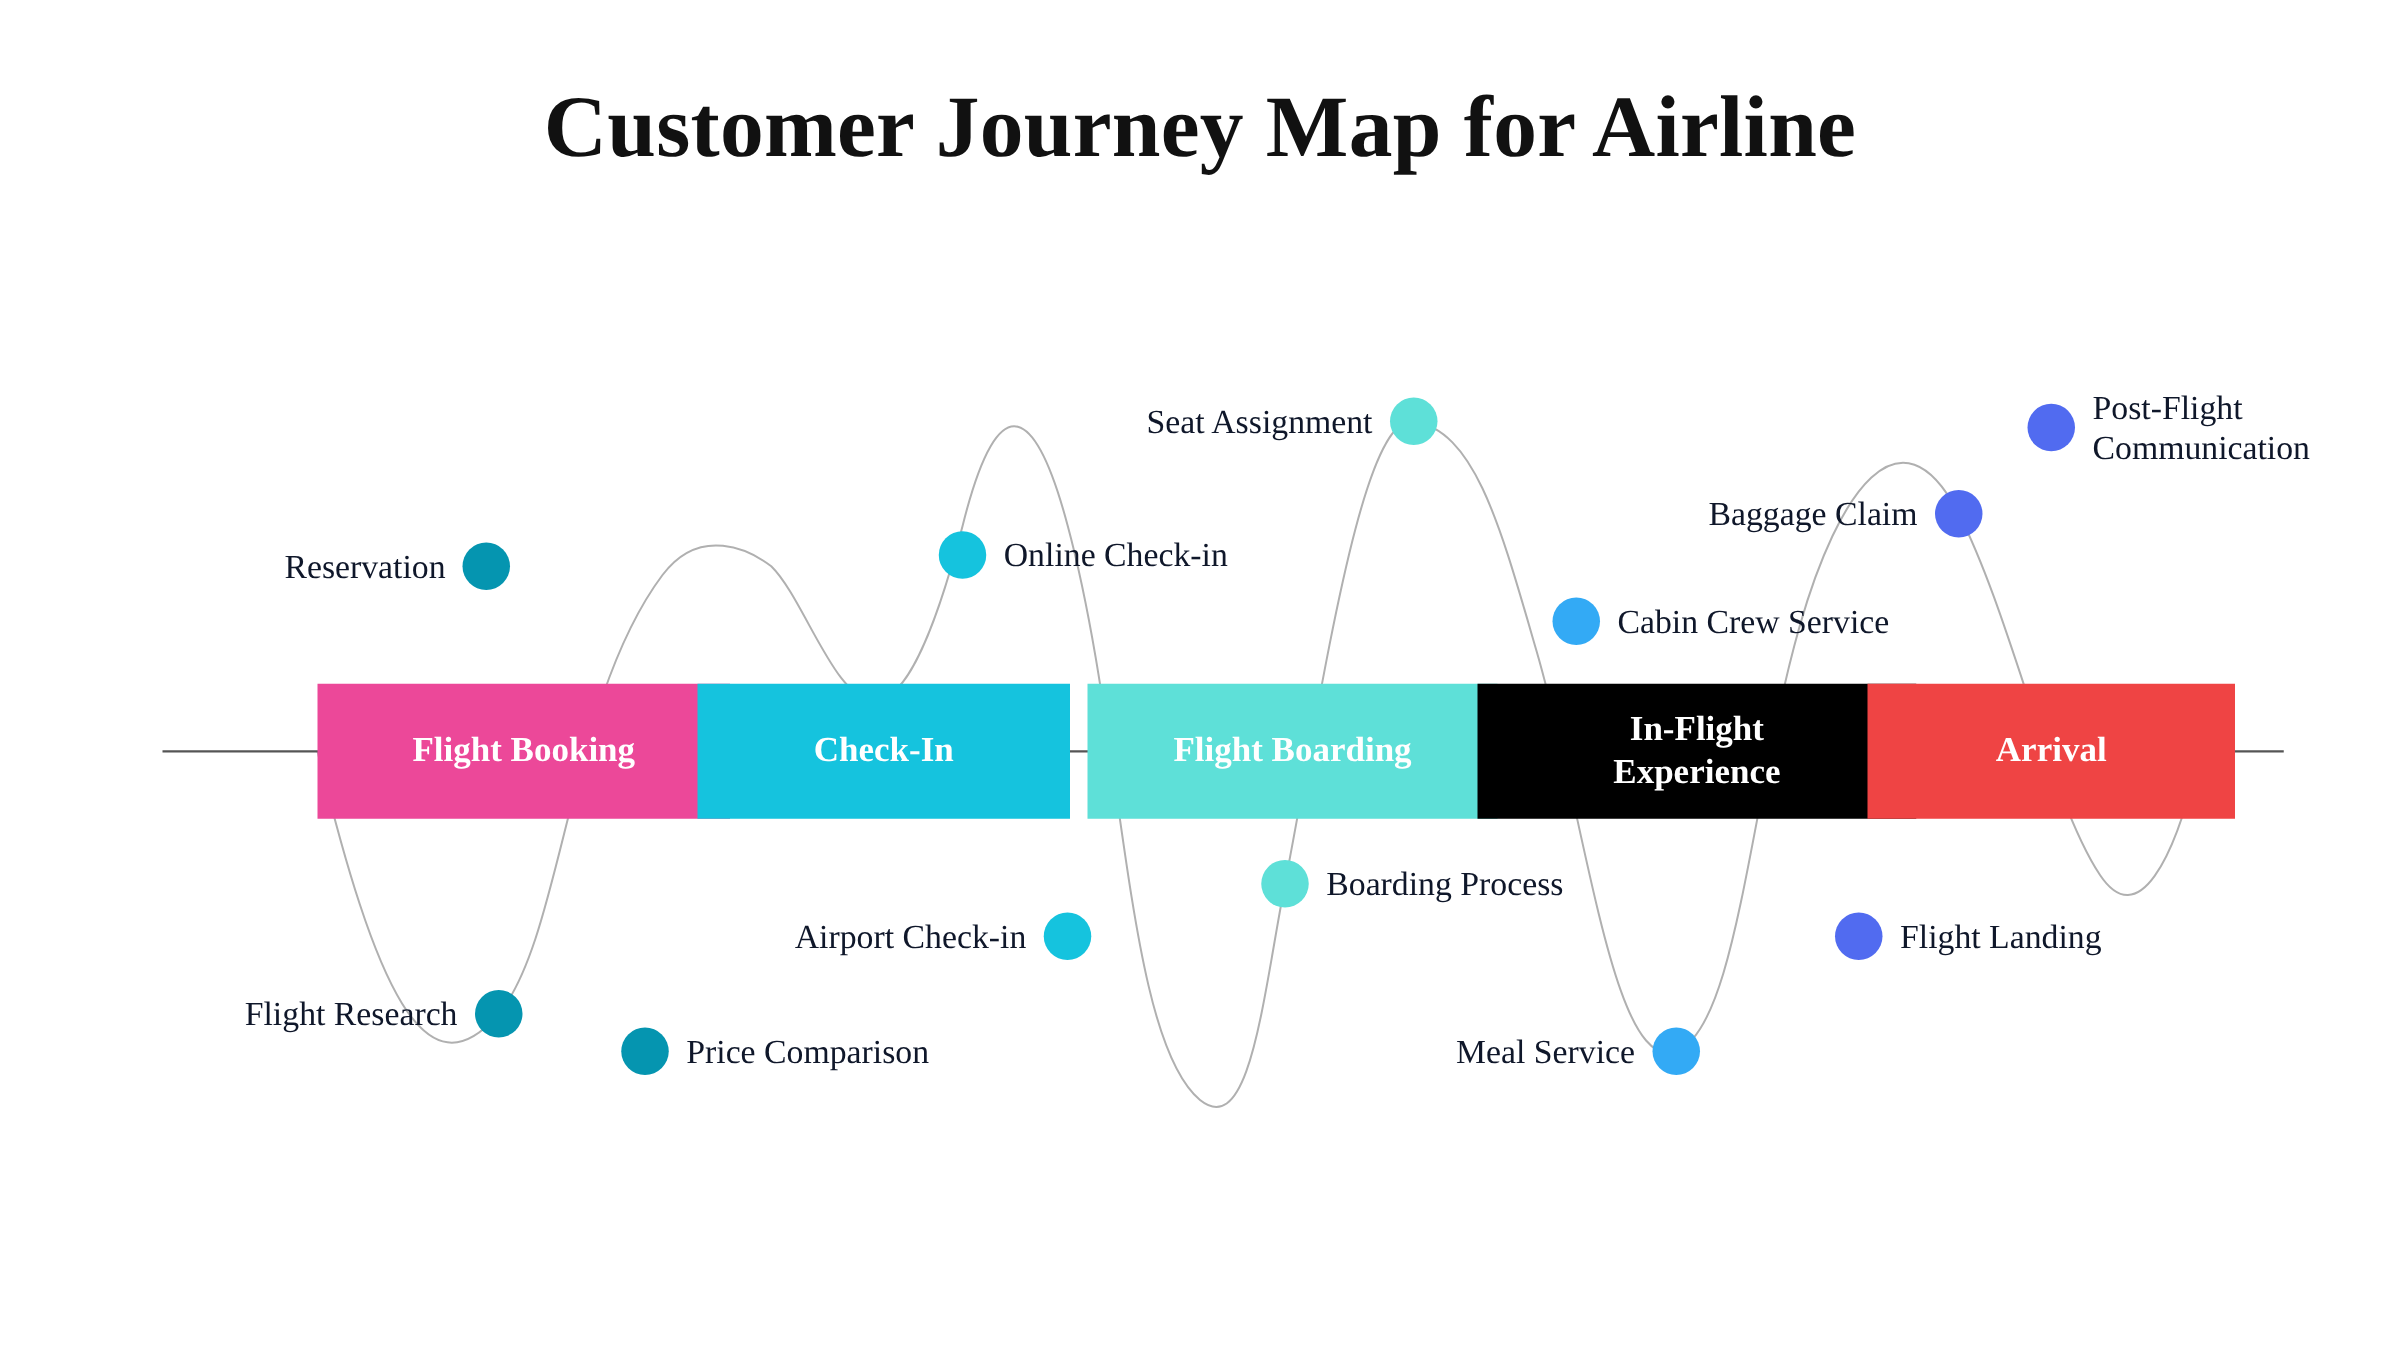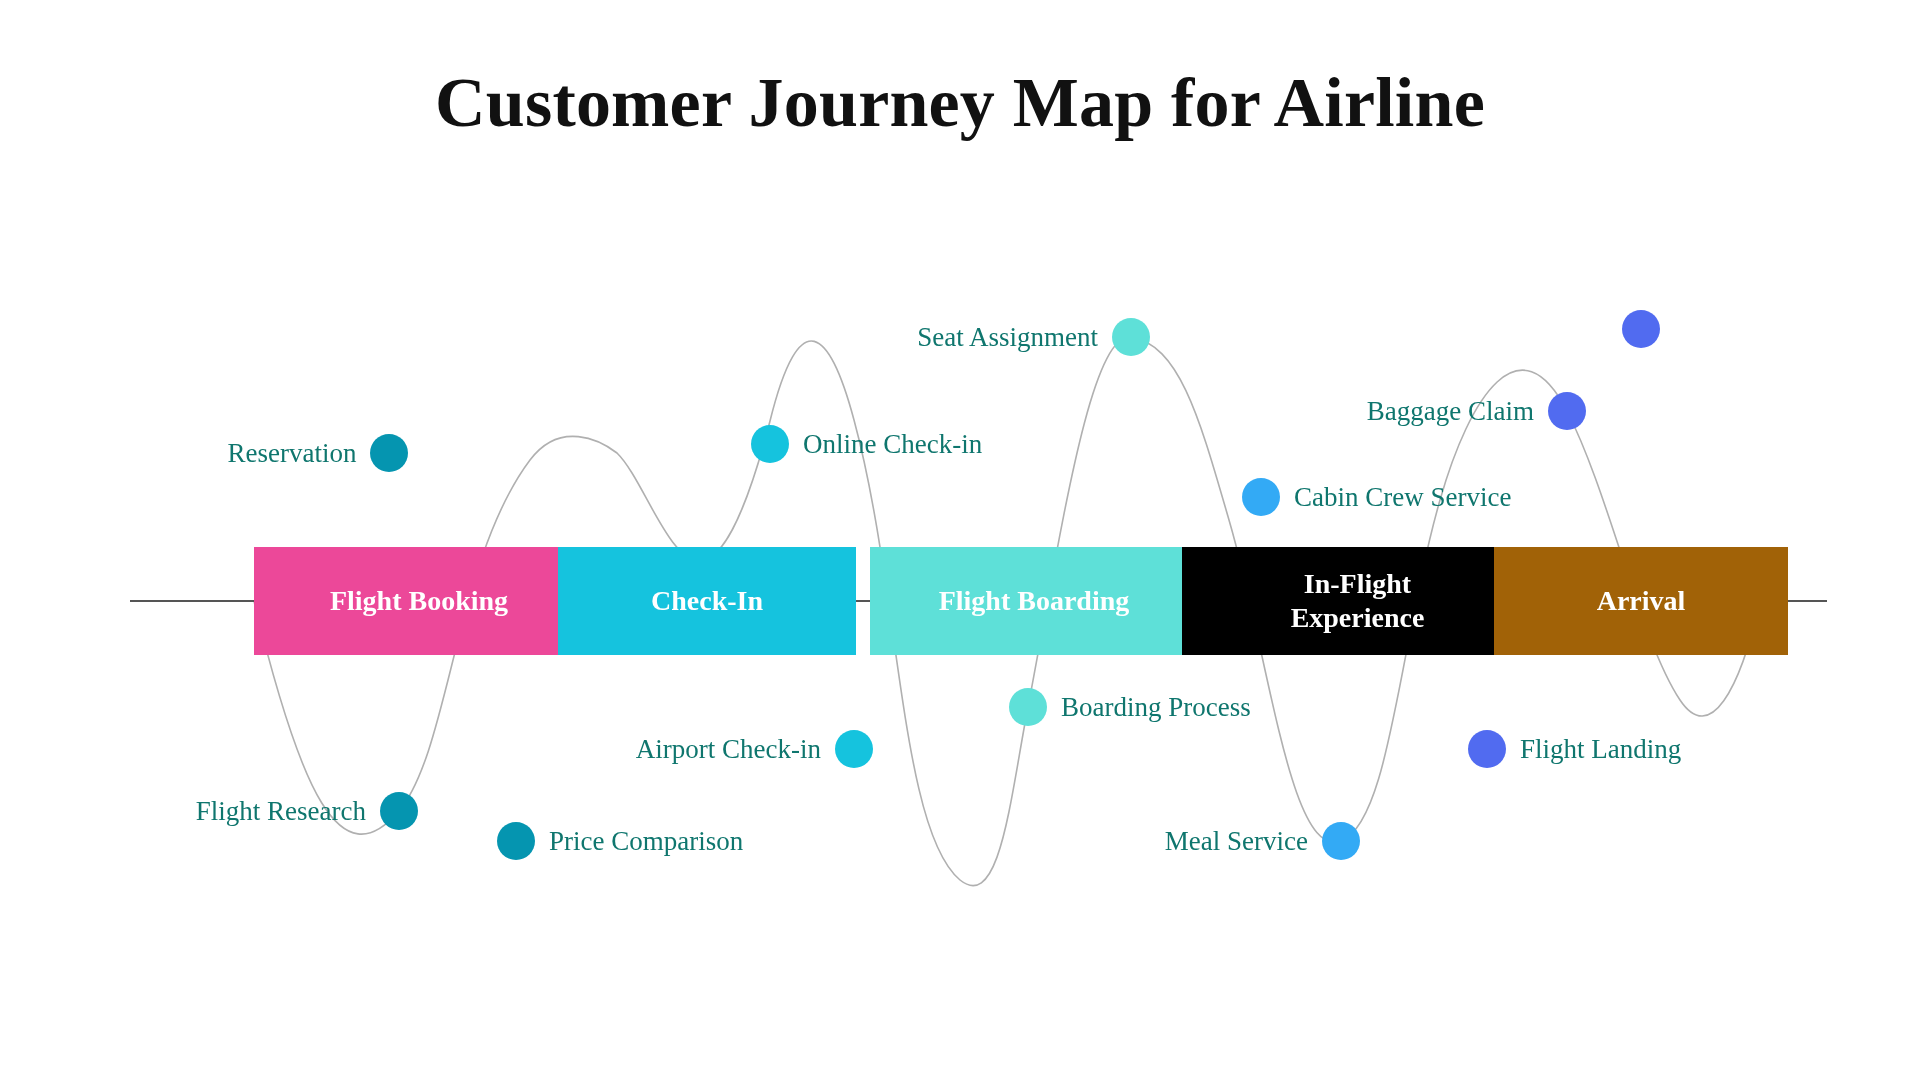--- a/index.html
+++ b/index.html
@@ -42,21 +42,21 @@
 
   
   .tp{position:absolute;display:flex;align-items:center;}
   .tp-dot{
     width:38px;height:38px;border-radius:50%;
     flex:0 0 38px;
   }
   .tp-label{
     font-family:"Liberation Serif","DejaVu Serif",serif;
     font-size:27px;
-    color:#0f766e;
+    color:#0f172a;
     line-height:1.2;
     white-space:pre-line;
   }
   .tp.left .tp-label{order:0;margin-right:14px;text-align:right;}
   .tp.left .tp-dot{order:1;}
   .tp.right .tp-dot{order:0;}
   .tp.right .tp-label{order:1;margin-left:14px;text-align:left;}
 </style>
 </head>
 <body>
@@ -91,21 +91,21 @@
   <div class="stage-box" style="left:558px;width:298px;background:#15c3de;">
     <span>Check-In</span>
   </div>
   <div class="stage-box" style="left:870px;width:328px;background:#5ee0d8;">
     <span>Flight Boarding</span>
   </div>
   <div class="stage-box" style="left:1182px;width:351px;background:#000000;">
     <span>In-Flight
 Experience</span>
   </div>
-  <div class="stage-box" style="left:1494px;width:294px;background:#a16207;">
+  <div class="stage-box" style="left:1494px;width:294px;background:#ef4444;">
     <span>Arrival</span>
   </div>
 
   <div class="tp left" style="left:0px;top:792px;width:418px;justify-content:flex-end;">
     <span class="tp-label">Flight Research</span>
     <span class="tp-dot" style="background:#0595b0;"></span>
   </div>
 
   <div class="tp left" style="left:0px;top:434px;width:636px;justify-content:center;">
     <span class="tp-label">Reservation</span>
@@ -152,15 +152,17 @@
     <span class="tp-label">Flight Landing</span>
   </div>
 
   <div class="tp left" style="left:0px;top:392px;width:1586px;justify-content:flex-end;">
     <span class="tp-label">Baggage Claim</span>
     <span class="tp-dot" style="background:#516bf0;"></span>
   </div>
 
   <div class="tp right" style="left:1622px;top:310px;align-items:center;">
     <span class="tp-dot" style="background:#516bf0;"></span>
+    <span class="tp-label">Post-Flight
+Communication</span>
   </div>
 
 </div>
 
 </body></html>

